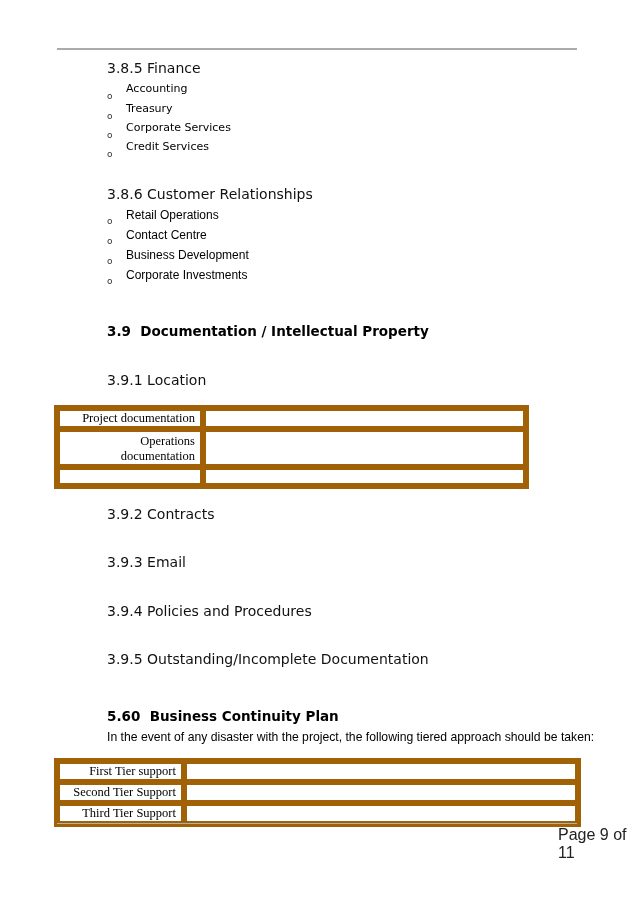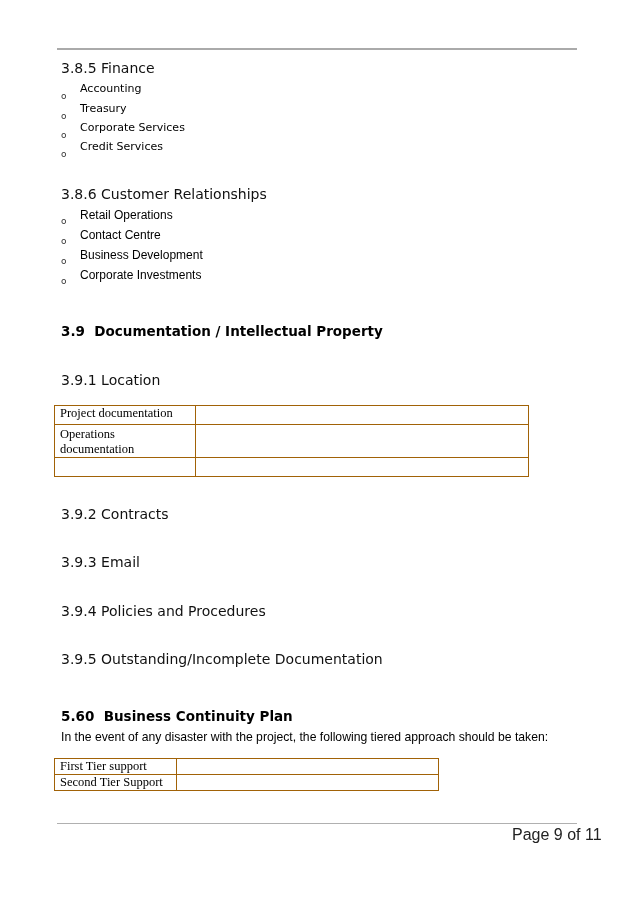--- a/index.html
+++ b/index.html
@@ -1,26 +1,26 @@
 <!DOCTYPE html>
 <html><head>
 <meta charset="utf-8">
 <style>
   html, body { margin: 0; padding: 0; background: #ffffff; }
   body { width: 636px; height: 900px; position: relative; overflow: hidden; color: #000; }
-  .abs { position: absolute; }
+  .abs { position: absolute; margin-left: 46px; }
   .rule { position: absolute; height: 2px; background: #aaaaaa; }
   .h3 { font-family: "DejaVu Sans", sans-serif; font-size: 14px; color: #111; white-space: nowrap; }
   .h2 { font-family: "DejaVu Sans", sans-serif; font-size: 13.5px; font-weight: bold; white-space: nowrap; }
   .li-v { font-family: "DejaVu Sans", sans-serif; font-size: 11px; white-space: nowrap; }
   .li-a { font-family: "Liberation Sans", sans-serif; font-size: 12px; white-space: nowrap; }
   .bullet { font-family: "DejaVu Sans", sans-serif; font-size: 9px; color: #333; }
   .body-a { font-family: "Liberation Sans", sans-serif; font-size: 12.2px; white-space: nowrap; }
   table.doc { position: absolute; border-collapse: collapse; font-family: "Liberation Serif", serif; font-size: 12.5px; }
-  table.doc td { border: 1px solid #a16207; padding: 0 5px; vertical-align: top; line-height: 15px; }
+  table.doc td { border: 6px solid #a16207; padding: 0 5px; vertical-align: top; line-height: 15px; text-align: right; }
   .footer { font-family: "Liberation Sans", sans-serif; font-size: 16px; color: #222; }
 </style>
 </head>
 <body>
 
 <div class="rule" style="left:57px; top:48px; width:520px;"></div>
 
 <div class="abs h3" style="left:61px; top:60px;">3.8.5 Finance</div>
 <div>
   <div class="abs bullet" style="left:61px; top:91px;">o</div>
@@ -66,27 +66,31 @@
   </table>
 
 <div class="abs h3" style="left:61px; top:506px;">3.9.2 Contracts</div>
 <div class="abs h3" style="left:61px; top:554px;">3.9.3 Email</div>
 <div class="abs h3" style="left:61px; top:603px;">3.9.4 Policies and Procedures</div>
 <div class="abs h3" style="left:61px; top:651px;">3.9.5 Outstanding/Incomplete Documentation</div>
 
 <div class="abs h2" style="left:61px; top:708px; white-space:pre;">5.60  Business Continuity Plan</div>
 <div class="abs body-a" style="left:61px; top:730px;">In the event of any disaster with the project, the following tiered approach should be taken:</div>
 
-<table class="doc" style="left:54px; top:758px; width:385px;">
+<table class="doc" style="left:54px; top:758px; width:527px;">
   <tbody>
       <tr style="height:15px;">
     <td style="width:111px;">First Tier support</td>
     <td></td>
   </tr>
   <tr style="height:15px;">
     <td style="width:111px;">Second Tier Support</td>
     <td></td>
   </tr>
+  <tr style="height:15px;">
+    <td style="width:111px;">Third Tier Support</td>
+    <td></td>
+  </tr>
 </tbody>
   </table>
 
 <div class="rule" style="left:57px; top:823px; width:520px; height:1px; background:#b0b0b0;"></div>
 <div class="abs footer" style="left:512px; top:826px;">Page 9 of 11</div>
 
 </body></html>

